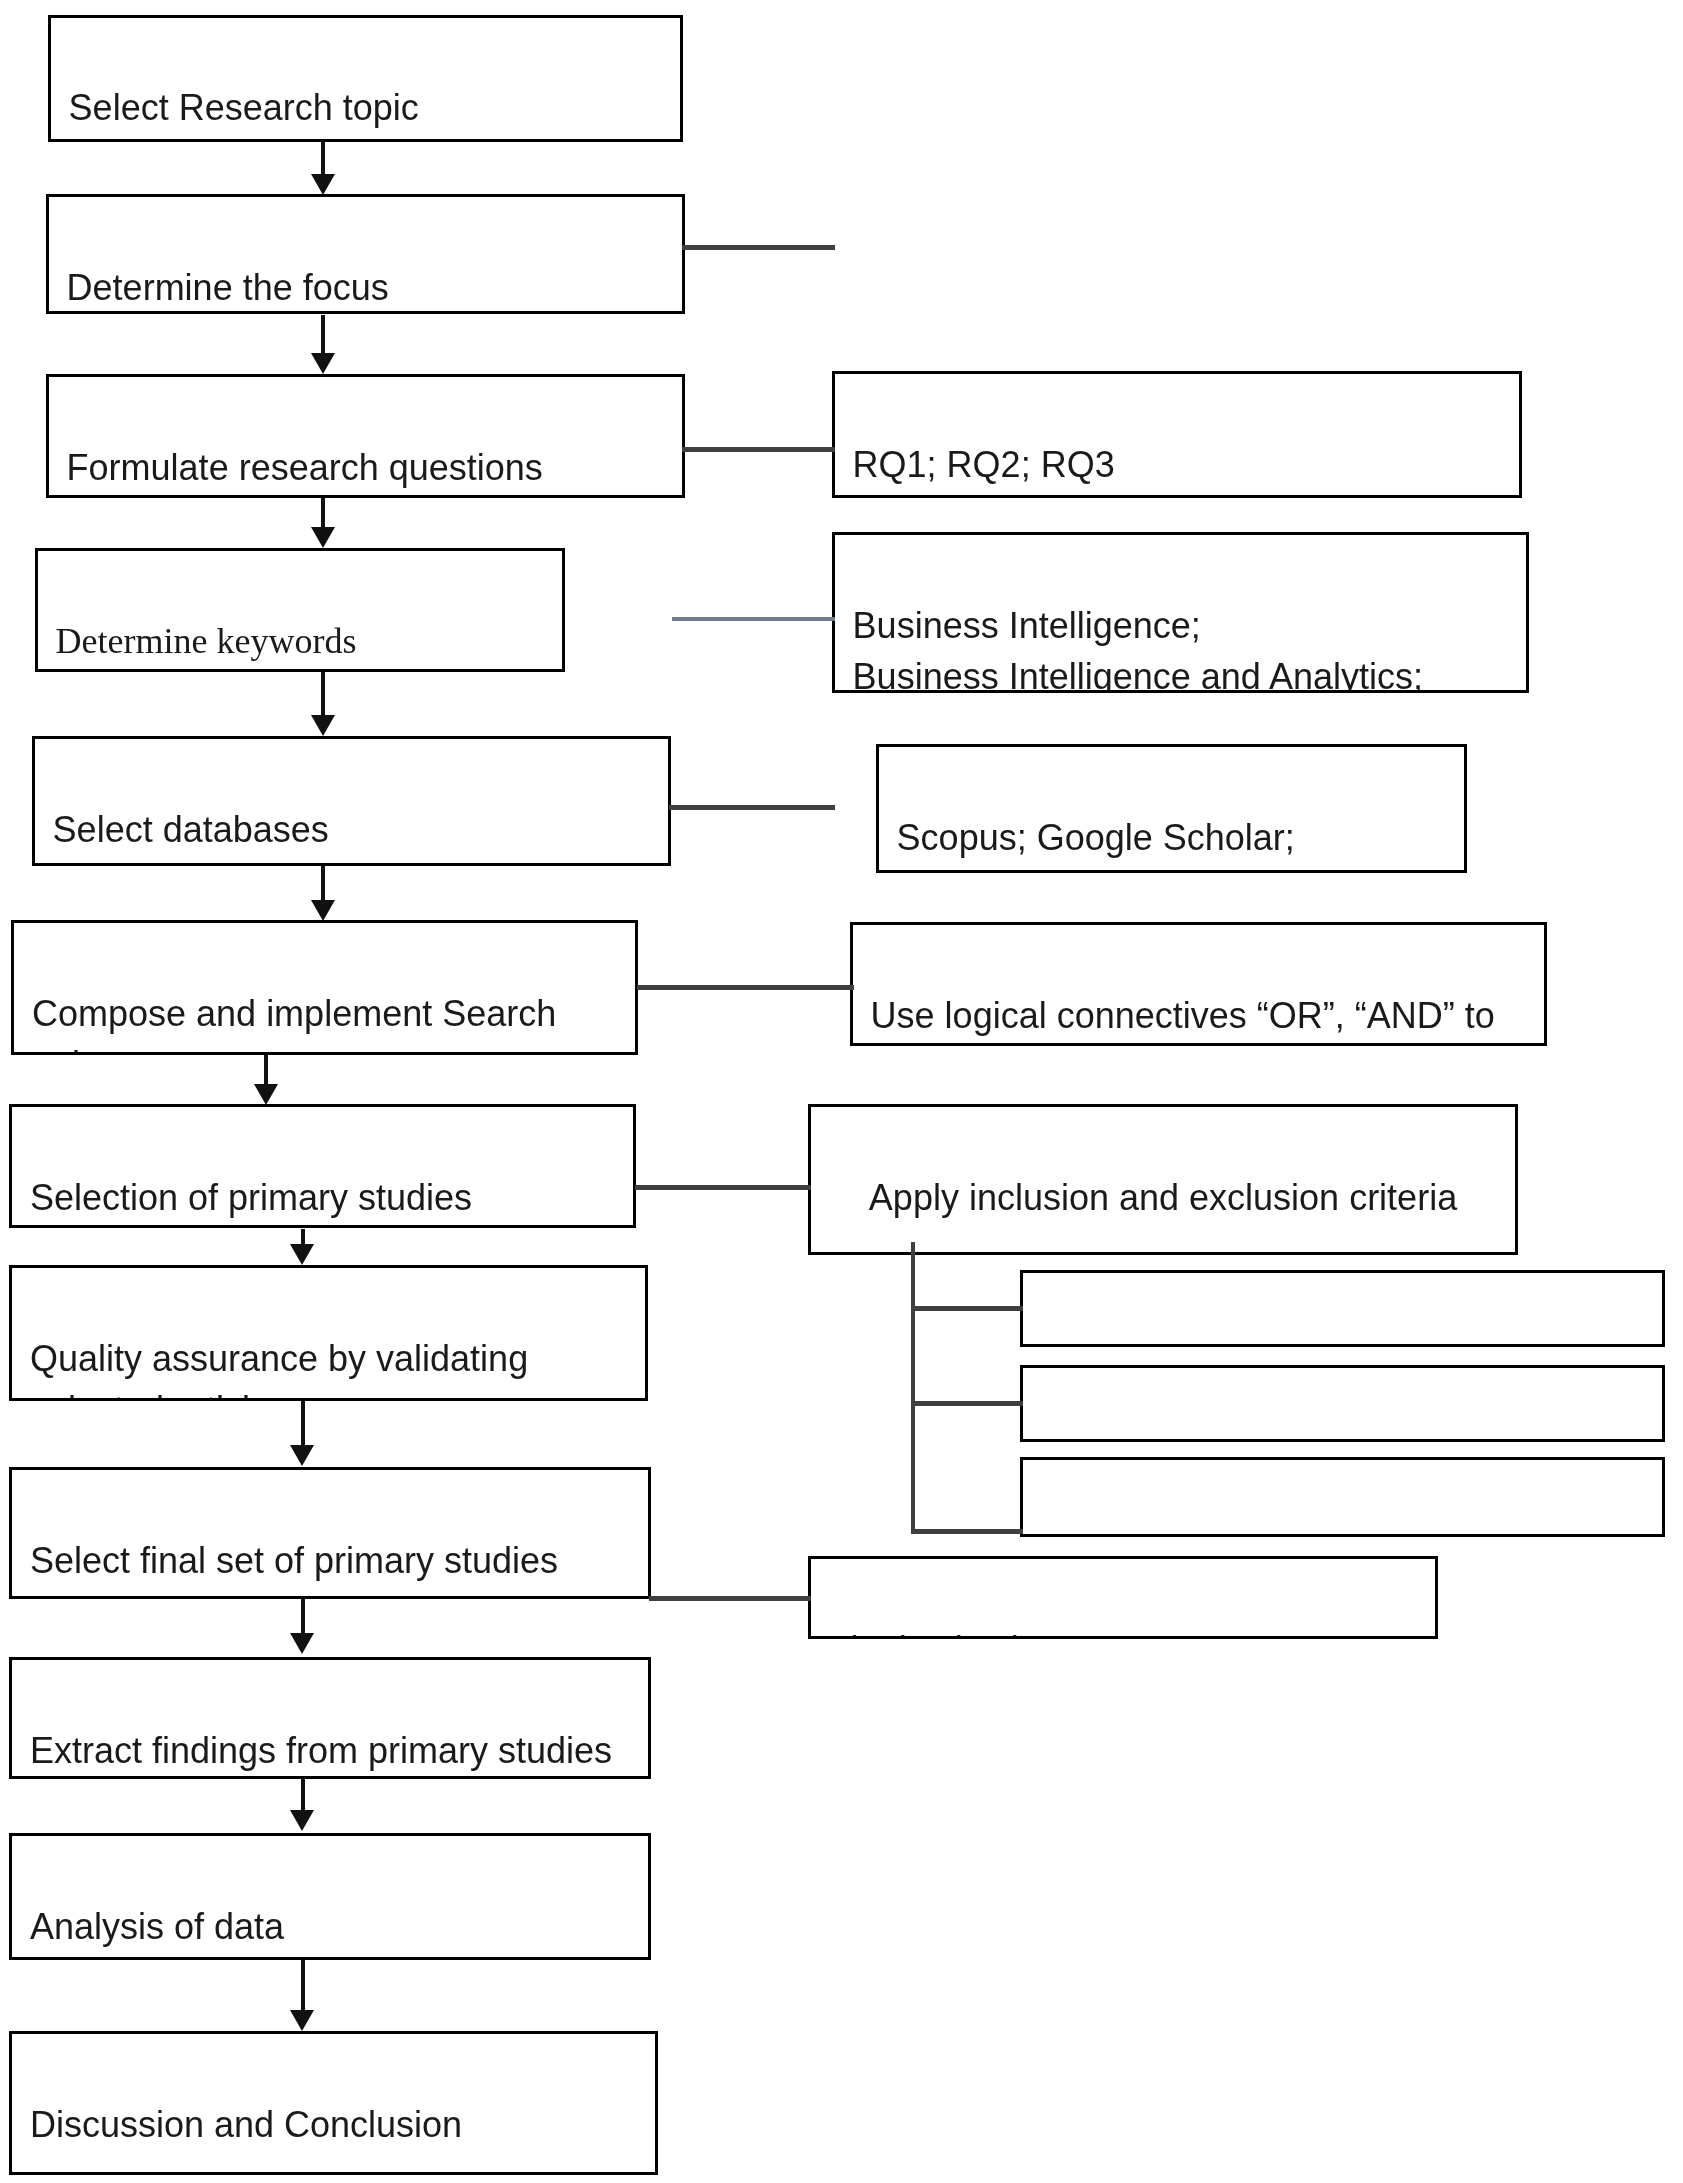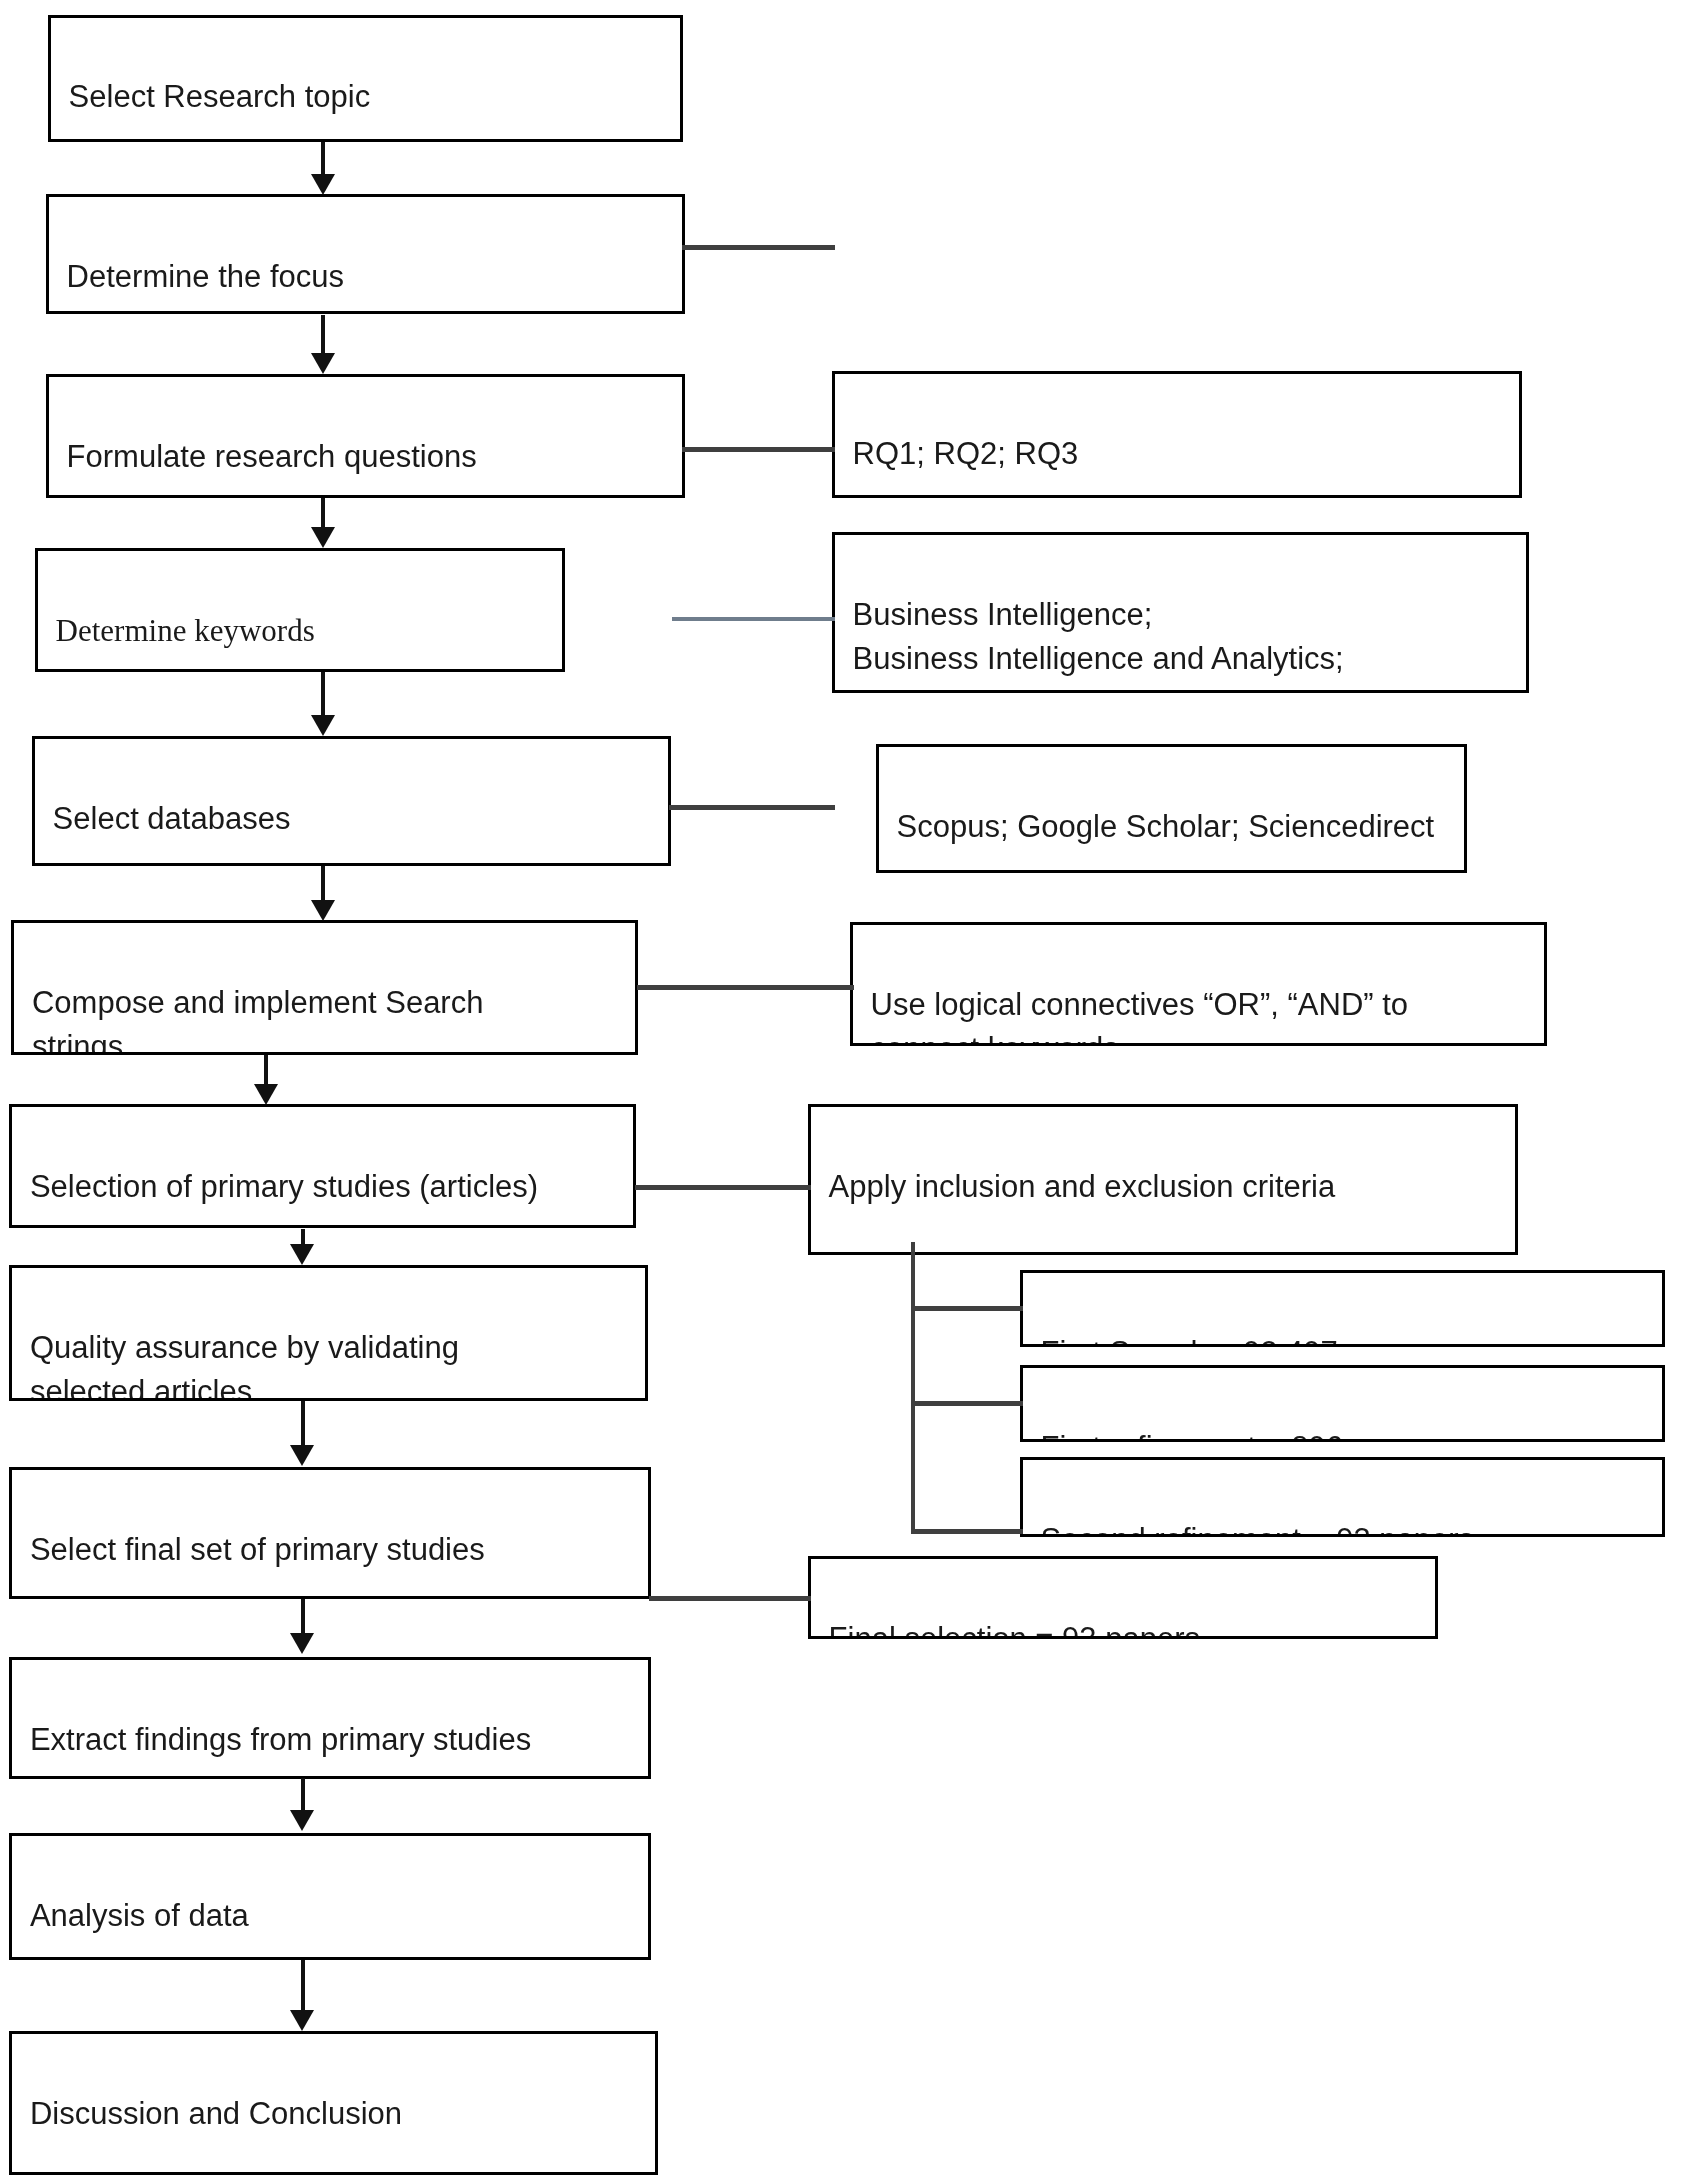--- a/index.html
+++ b/index.html
@@ -16,21 +16,21 @@
     height: 2183px;
     background: #ffffff;
     overflow: hidden;
   }
   .node {
     position: absolute;
     box-sizing: border-box;
     background: #ffffff;
     border: 3.6px solid #000000;
     padding: 13.5px 17.6px 0 17.6px;
-    font-size: 31px;
+    font-size: 36px;
     line-height: 1.42;
     color: #1a1a1a;
     font-family: "Liberation Sans", sans-serif;
     white-space: pre-line;
     overflow: hidden;
   }
 
   .edge {
     position: absolute;
     background: #3f3f3f;
@@ -116,21 +116,21 @@
 
   <div class="node" style="left:832px; top:744px; width:591px; height:129px;margin-left:44px;">
     <span>Scopus; Google Scholar; Sciencedirect</span>
   </div>
 
   <div class="node" style="left:850px; top:922px; width:697px; height:124px;">
     <span>Use logical connectives “OR”, “AND” to
 connect keywords</span>
   </div>
 
-  <div class="node" style="left:808px; top:1104px; width:710px; height:151px;">
+  <div class="node" style="left:808px; top:1104px; width:710px; height:151px;text-align:center;">
     <span>Apply inclusion and exclusion criteria</span>
   </div>
 
   <div class="node" style="left:1020px; top:1270px; width:645px; height:77px; padding-top:13.5px;">
     <span>First Search = 92,497 papers</span>
   </div>
 
   <div class="node" style="left:1020px; top:1365px; width:645px; height:77px; padding-top:13.5px;">
     <span>First refinement = 896 papers</span>
   </div>

